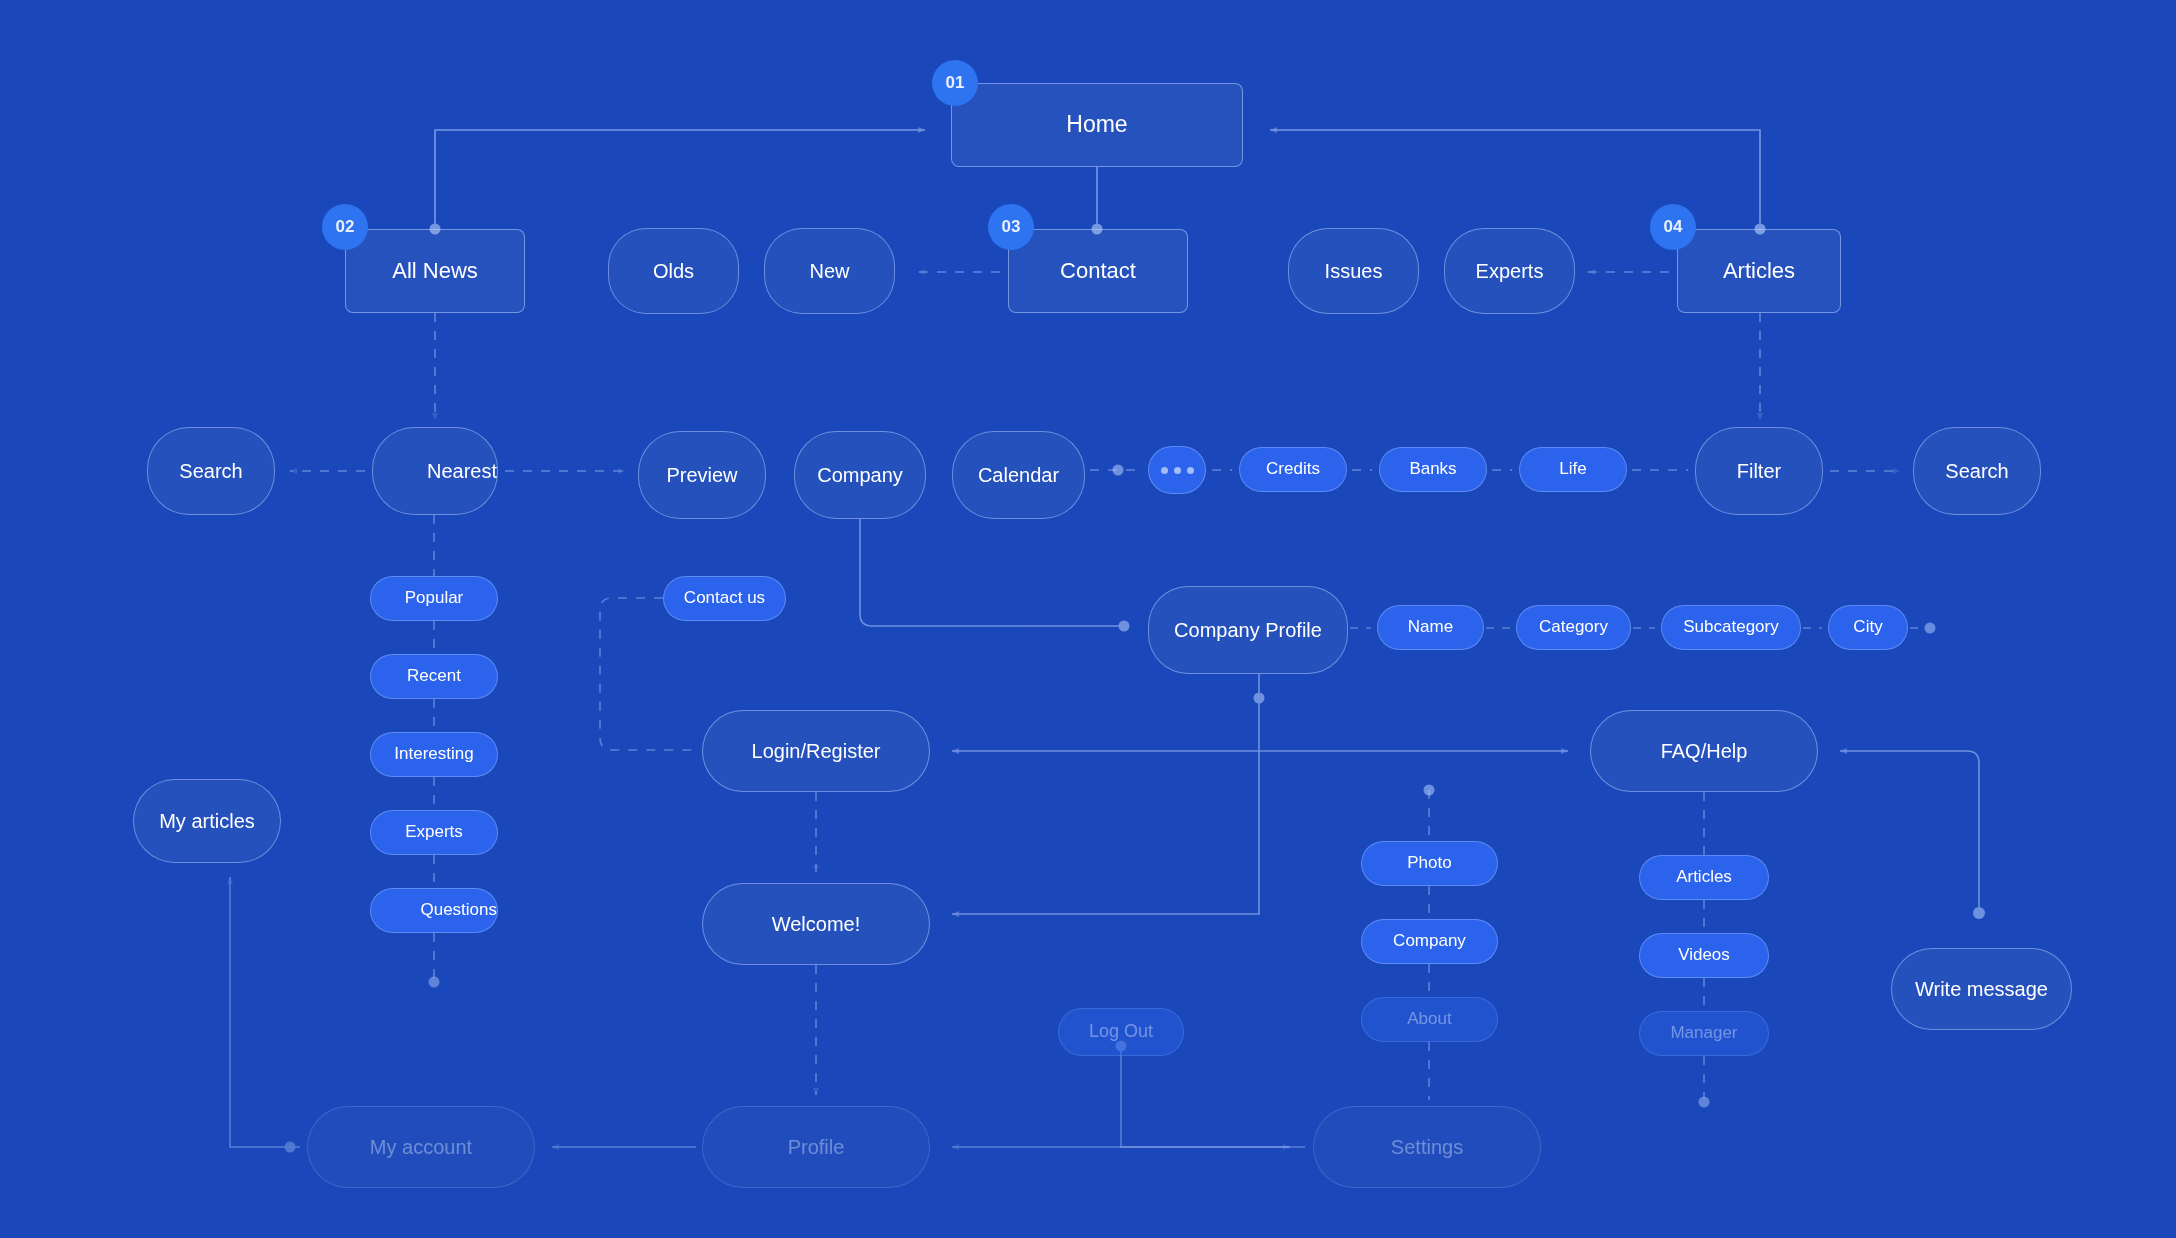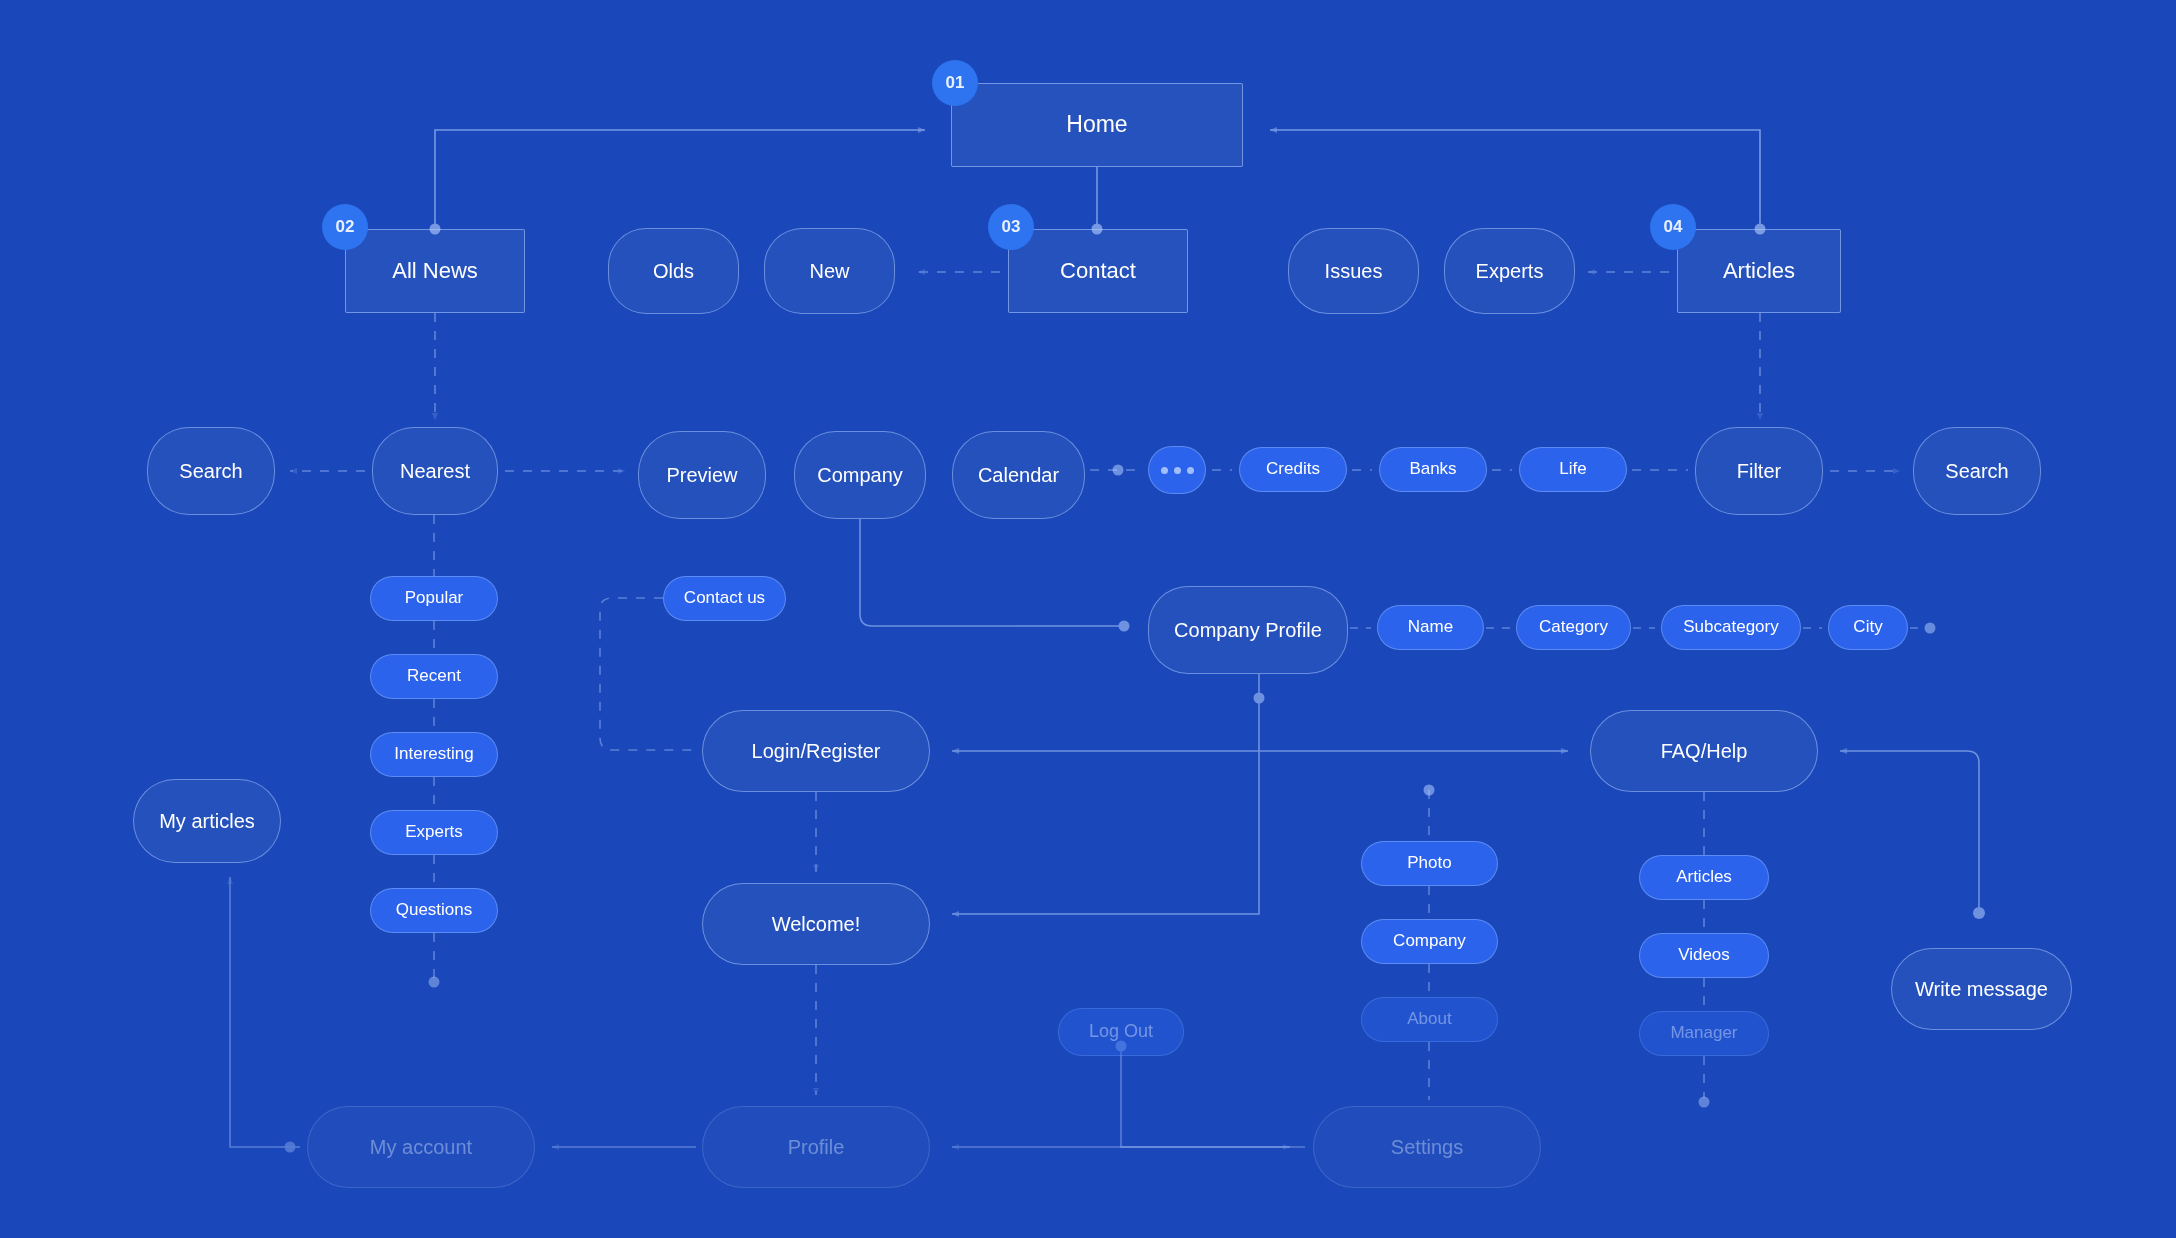--- a/index.html
+++ b/index.html
@@ -30,21 +30,21 @@
     color: #ffffff;
     text-align: center;
     line-height: 1.2;
     z-index: 5;
     white-space: nowrap;
   }
   
   .n-rect {
     background: rgba(255,255,255,0.055);
     border: 1.5px solid rgba(173,202,255,0.58);
-    border-radius: 2px;
+    border-radius: 8px;
   }
   
   .n-outline {
     background: rgba(255,255,255,0.05);
     border: 1.5px solid rgba(178,206,255,0.50);
   }
   
   .n-outline-dim {
     background: rgba(255,255,255,0.028);
     border: 1.5px solid rgba(178,206,255,0.20);
@@ -256,21 +256,21 @@
   <div class="node n-outline" style="left:1444px;top:228px;width:131px;height:86px;border-radius:40px;font-size:20px;">
     <span>Experts</span>
   </div>
   <div class="node n-rect" style="left:1677px;top:229px;width:164px;height:84px;font-size:22px;">
     <span>Articles</span>
   </div>
 
   <div class="node n-outline" style="left:147px;top:427px;width:128px;height:88px;border-radius:42px;font-size:20px;">
     <span>Search</span>
   </div>
-  <div class="node n-outline" style="left:372px;top:427px;width:126px;height:88px;border-radius:42px;font-size:20px;">
+  <div class="node n-outline" style="left:372px;top:427px;width:126px;height:88px;border-radius:42px;font-size:20px;justify-content:flex-end;">
     <span>Nearest</span>
   </div>
   <div class="node n-outline" style="left:638px;top:431px;width:128px;height:88px;border-radius:42px;font-size:20px;">
     <span>Preview</span>
   </div>
   <div class="node n-outline" style="left:794px;top:431px;width:132px;height:88px;border-radius:42px;font-size:20px;">
     <span>Company</span>
   </div>
   <div class="node n-outline" style="left:952px;top:431px;width:133px;height:88px;border-radius:42px;font-size:20px;">
     <span>Calendar</span>
@@ -303,21 +303,21 @@
   </div>
   <div class="node n-fill" style="left:370px;top:654px;width:128px;height:45px;border-radius:23px;font-size:17px;">
     <span>Recent</span>
   </div>
   <div class="node n-fill" style="left:370px;top:732px;width:128px;height:45px;border-radius:23px;font-size:17px;">
     <span>Interesting</span>
   </div>
   <div class="node n-fill" style="left:370px;top:810px;width:128px;height:45px;border-radius:23px;font-size:17px;">
     <span>Experts</span>
   </div>
-  <div class="node n-fill" style="left:370px;top:888px;width:128px;height:45px;border-radius:23px;font-size:17px;">
+  <div class="node n-fill" style="left:370px;top:888px;width:128px;height:45px;border-radius:23px;font-size:17px;justify-content:flex-end;">
     <span>Questions</span>
   </div>
 
   <div class="node n-fill" style="left:663px;top:576px;width:123px;height:45px;border-radius:23px;font-size:17px;text-align:right;">
     <span>Contact us</span>
   </div>
 
   <div class="node n-outline" style="left:133px;top:779px;width:148px;height:84px;border-radius:42px;font-size:20px;">
     <span>My articles</span>
   </div>

